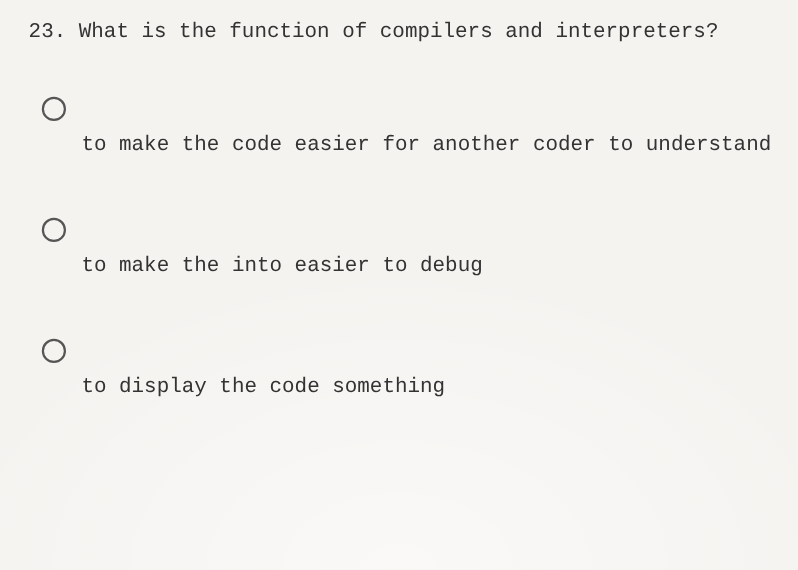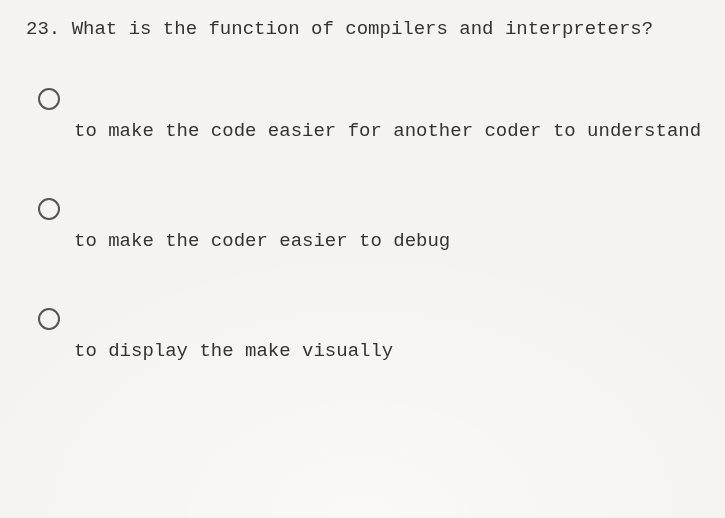--- a/index.html
+++ b/index.html
@@ -58,19 +58,19 @@
   <span>What is the function of compilers and interpreters?</span>
 </div>
 
 <div class="options">
   <div class="option">
     <span class="radio"></span>
     <span class="option-text">to make the code easier for another coder to understand</span>
   </div>
   <div class="option">
     <span class="radio"></span>
-    <span class="option-text">to make the coder easier to debug</span>
+    <span class="option-text">to make the into easier to debug</span>
   </div>
   <div class="option">
     <span class="radio"></span>
-    <span class="option-text">to display the make visually</span>
+    <span class="option-text">to display the code something</span>
   </div>
 </div>
 
 </body></html>

